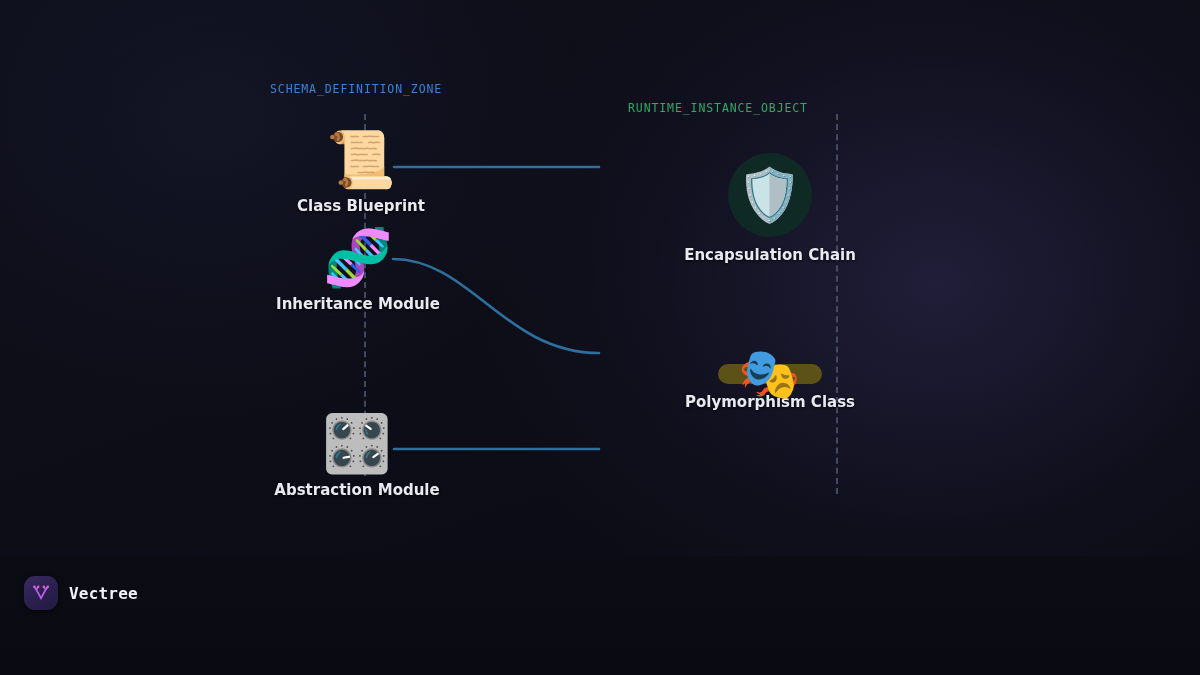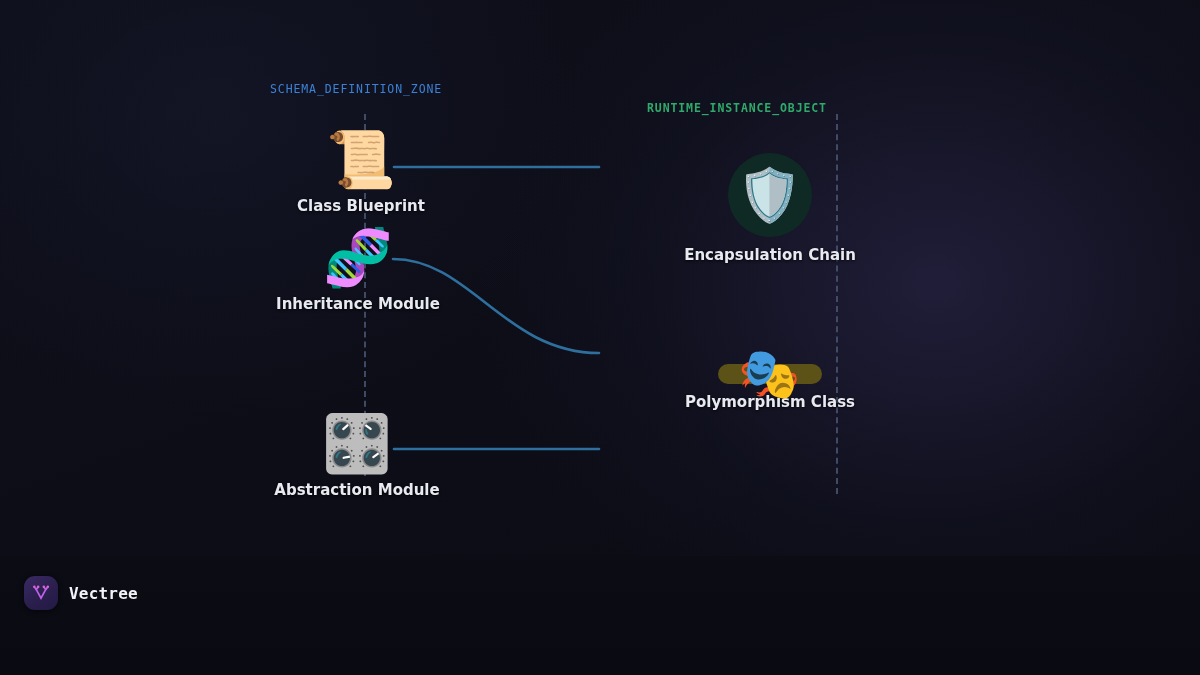--- a/index.html
+++ b/index.html
@@ -141,21 +141,21 @@
     <svg id="edges" viewBox="0 0 1200 556" xmlns="http://www.w3.org/2000/svg">
       <path id="edge0" fill="none" stroke="#2e6f9e" stroke-width="2.6" stroke-linecap="round" d="M 394 141 L 599 141"></path>
       <path id="edge1" fill="none" stroke="#2e6f9e" stroke-width="2.6" stroke-linecap="round" d="M 393 233 C 470 233 505 327 599 327"></path>
       <path id="edge2" fill="none" stroke="#2e6f9e" stroke-width="2.6" stroke-linecap="round" d="M 394 423 L 599 423"></path>
     </svg>
 
     <div class="divider" id="divider-schema" style="left: 364px; top: 88px; height: 362px; border-left-color: rgb(68, 80, 107);"></div>
     <div class="divider" id="divider-runtime" style="left: 836px; top: 88px; height: 380px; border-left-color: rgb(68, 80, 107);"></div>
 
     <div class="zone-label" id="zone-label-schema" style="left: 270px; top: 56px; color: rgb(59, 130, 214);">SCHEMA_DEFINITION_ZONE</div>
-    <div class="zone-label" id="zone-label-runtime" style="left: 647px; top: 75px; color: rgb(47, 170, 106); font-weight: bold;">RUNTIME_INSTANCE_OBJECT</div>
+    <div class="zone-label" id="zone-label-runtime" style="left: 628px; top: 75px; color: rgb(47, 170, 106);">RUNTIME_INSTANCE_OBJECT</div>
 
     <div class="node" id="node-class-blueprint" style="left: 361px; top: 106px;">
       <div class="node-icon plain">
         <span class="glyph">📜</span>
       </div>
       <div class="node-label">Class Blueprint</div>
     </div>
 
     <div class="node" id="node-inheritance-chain" style="left: 358px; top: 204px;">
       <div class="node-icon plain">

